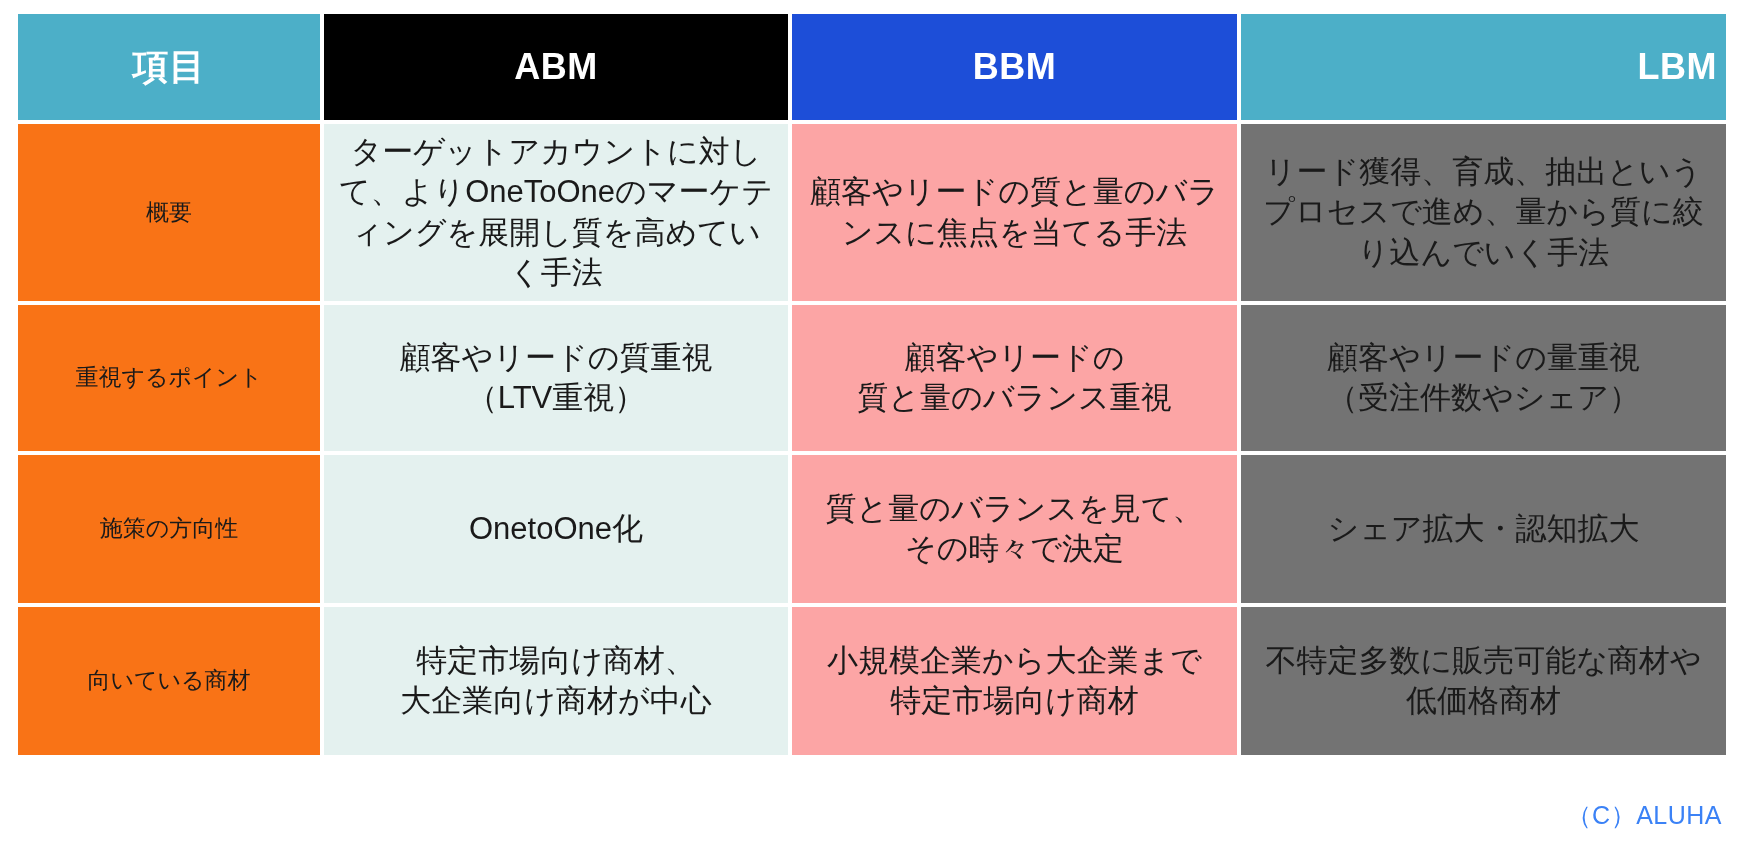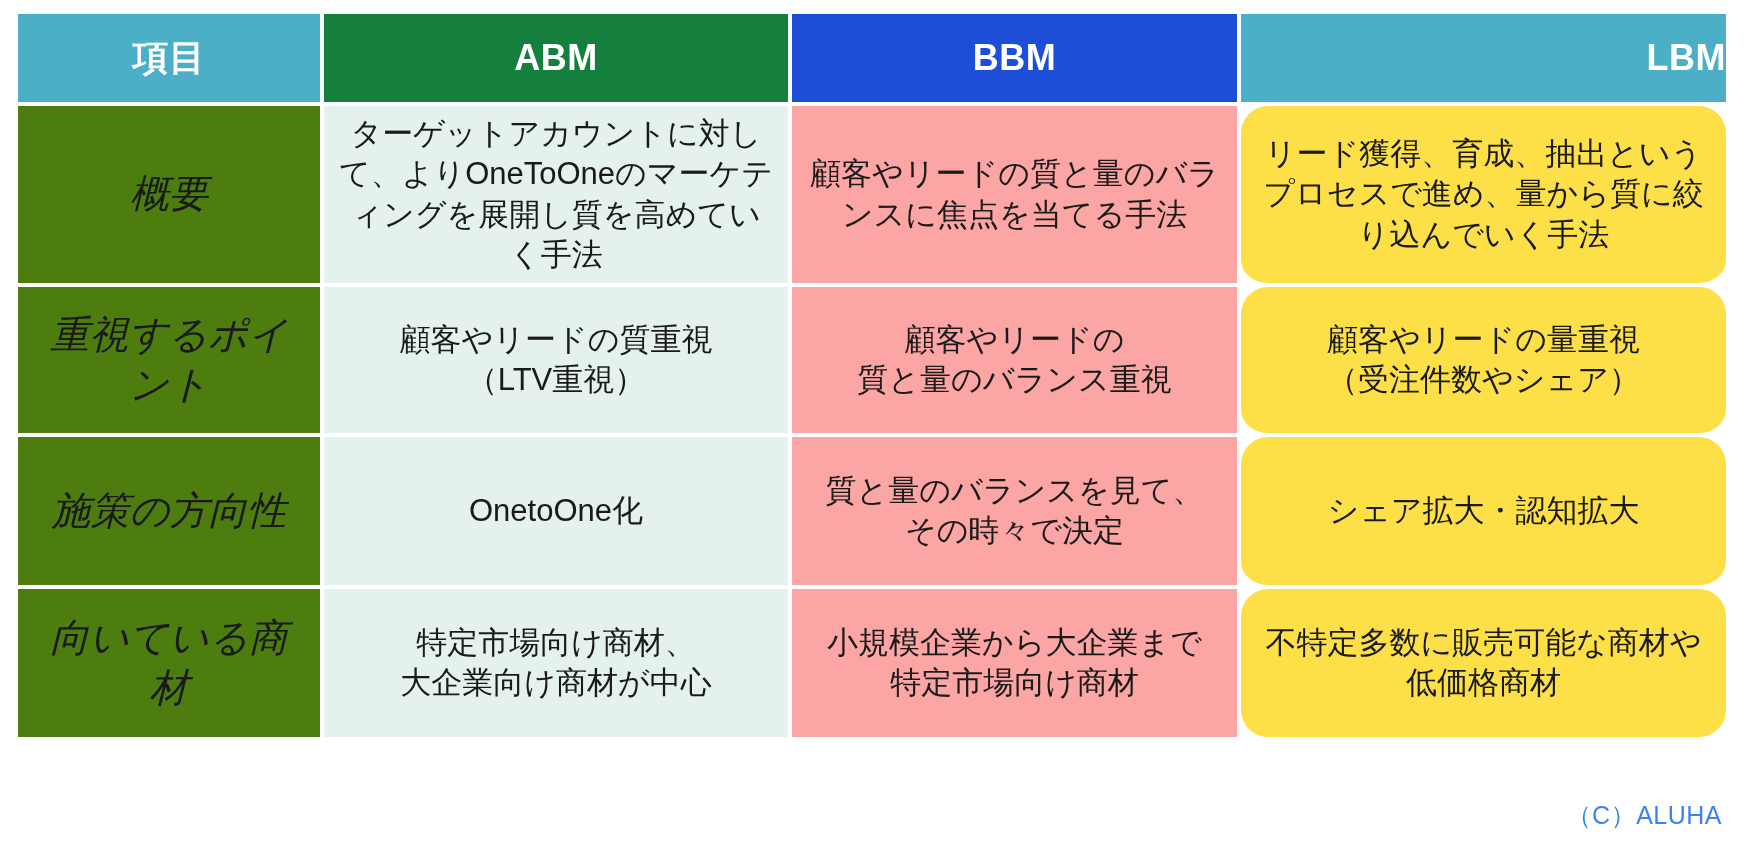--- a/index.html
+++ b/index.html
@@ -46,45 +46,45 @@
   thead th {
     height: 88px;
     color: #ffffff;
     font-size: 36px;
     font-weight: bold;
     text-align: center;
     vertical-align: middle;
     letter-spacing: 0.5px;
     border-right: 4px solid #ffffff;
     border-bottom: 4px solid #ffffff;
-    padding: 0;
+    padding: 9px;
   }
   thead th.teal    { background: #4cafc8; }
   thead th.magenta { background: #ec2a72; }
   thead th.last    { border-right: none; text-align: right; }
 
   
   tbody td {
     vertical-align: middle;
     text-align: center;
     color: #1a1a1a;
     font-size: 31px;
     line-height: 1.30;
     padding: 8px 14px;
     border-right: 4px solid #ffffff;
     border-bottom: 4px solid #ffffff;
     box-sizing: border-box;
   }
   tbody tr:last-child td { border-bottom: none; }
   tbody td.last { border-right: none; }
 
-  td.col-item { background: #4d7c0f; font-size: 39px; font-style: italic; }
+  td.col-item { background: #f97316; font-size: 23px; }
   td.col-abm  { background: #e4f1ef; }
   td.col-bbm  { background: #fca5a5; }
-  td.col-lbm  { background: #fde047; border-radius: 27px; }
+  td.col-lbm  { background: #737373; }
 
   tr.r1 td { height: 162px; }
   tr.r2 td { height: 150px; }
   tr.r3 td { height: 152px; }
   tr.r4 td { height: 148px; }
 
   .cell-line { display: block; }
 
   
   .credit {
@@ -107,21 +107,21 @@
       <colgroup>
         <col class="c-item">
         <col class="c-abm">
         <col class="c-bbm">
         <col class="c-lbm">
       </colgroup>
 
       <thead>
         <tr>
           <th class="teal" style="background: rgb(76, 175, 200);">項目</th>
-          <th class="teal" style="background: #15803d;">ABM</th>
+          <th class="teal" style="background: #000000;">ABM</th>
           <th class="magenta" style="background: #1d4ed8;">BBM</th>
           <th class="teal last" style="background: rgb(76, 175, 200);">LBM</th>
         </tr>
       </thead>
 
       <tbody>
         <tr class="r1">
           <td class="col-item">
               <span class="cell-line">概要</span>
             </td>

